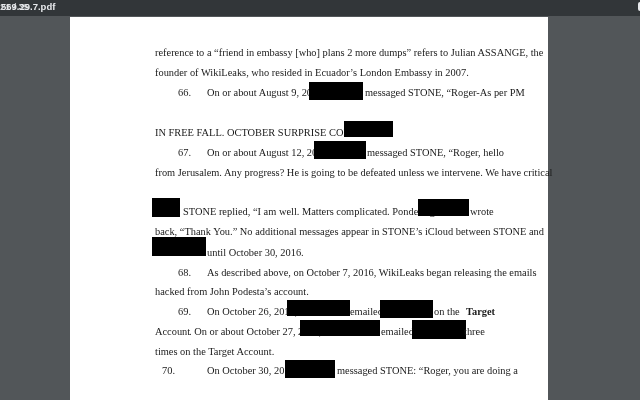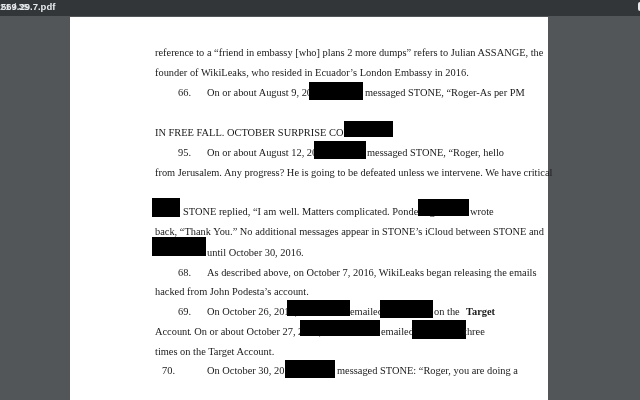--- a/index.html
+++ b/index.html
@@ -19,30 +19,30 @@
 <div class="topbar">
   <span class="title">569.29.7.pdf</span>
   <span class="pages">21 / 35</span>
   <span class="right-icon"></span>
 </div>
 
 <div class="page">
 
   <div class="line" style="top:30px;left:85px">reference to a “friend in embassy [who] plans 2 more dumps” refers to Julian ASSANGE, the</div>
 
-  <div class="line" style="top:50px;left:85px">founder of WikiLeaks, who resided in Ecuador’s London Embassy in 2016.</div>
+  <div class="line" style="top:50px;left:85px">founder of WikiLeaks, who resided in Ecuador’s London Embassy in 2007.</div>
 
   <div class="line" style="top:70px;left:108px">66.</div>
   <div class="line" style="top:70px;left:137px">On or about August 9, 2016,</div>
   <div class="abs-redact" style="left:239px;top:65px;width:54px;height:18px"></div>
   <div class="line" style="top:70px;left:295px">messaged STONE, “Roger-As per PM</div>
   <div class="line" style="top:110px;left:85px">IN FREE FALL. OCTOBER SURPRISE COMING !</div>
   <div class="abs-redact" style="left:274px;top:104px;width:49px;height:16px"></div>
 
-  <div class="line" style="top:130px;left:108px">95.</div>
+  <div class="line" style="top:130px;left:108px">67.</div>
   <div class="line" style="top:130px;left:137px">On or about August 12, 2016,</div>
   <div class="abs-redact" style="left:244px;top:124px;width:52px;height:18px"></div>
   <div class="line" style="top:130px;left:297px">messaged STONE, “Roger, hello</div>
   <div class="line" style="top:150px;left:85px">from Jerusalem. Any progress? He is going to be defeated unless we intervene. We have critical</div>
   <div class="abs-redact" style="left:82px;top:181px;width:28px;height:19px"></div>
   <div class="line" style="top:189px;left:113px">STONE replied, “I am well. Matters complicated. Pondering. R.”</div>
   <div class="abs-redact" style="left:348px;top:182px;width:51px;height:17px"></div>
   <div class="line" style="top:189px;left:400px">wrote</div>
   <div class="line" style="top:209px;left:85px">back, “Thank You.” No additional messages appear in STONE’s iCloud between STONE and</div>
   <div class="abs-redact" style="left:82px;top:220px;width:54px;height:19px"></div>

